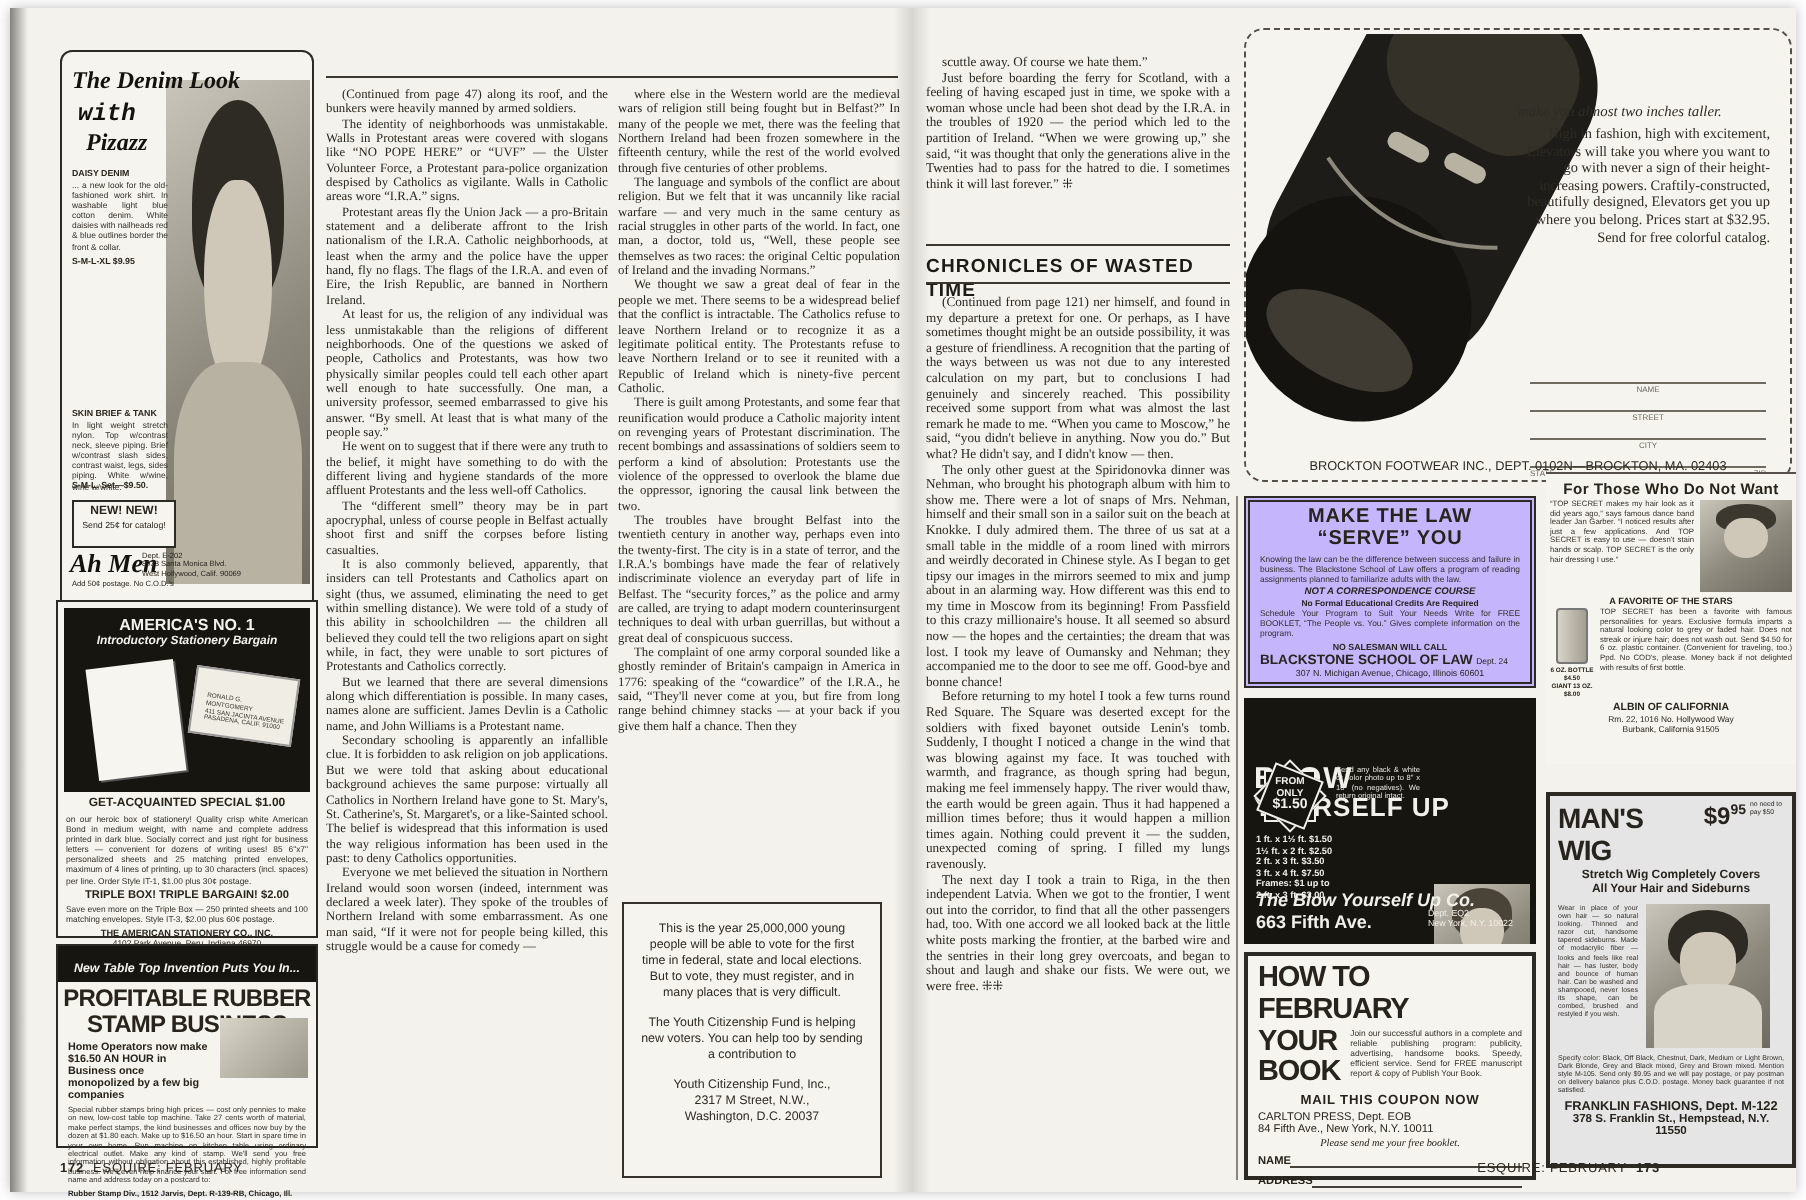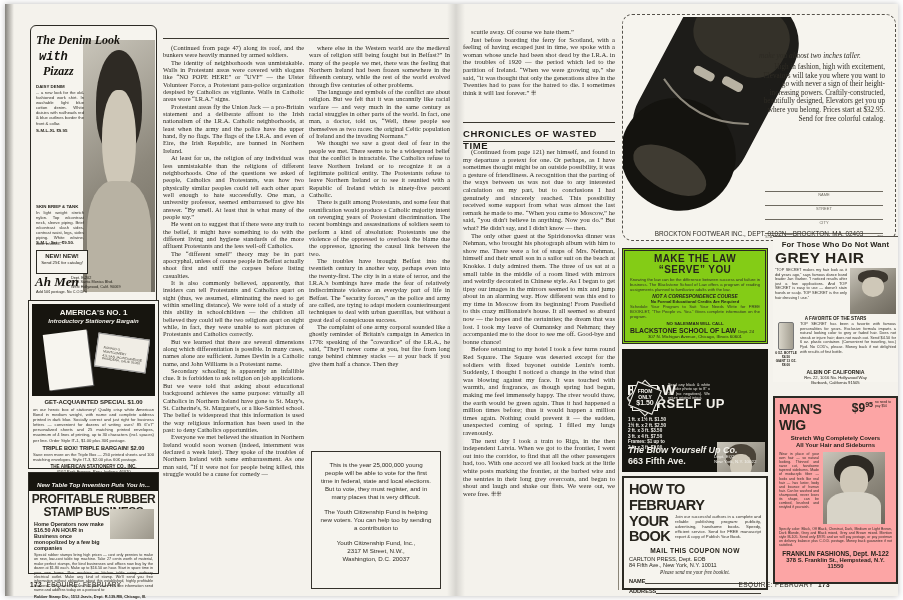--- a/index.html
+++ b/index.html
@@ -201,21 +201,21 @@
         <div class="coupon-label">CITY</div>
         <div class="coupon-line"></div>
         <div style="display:flex;justify-content:space-between;">
           <span class="coupon-label">STATE</span>
           <span class="coupon-label">ZIP</span>
         </div>
       </div>
       <div class="abs sans c" style="left:0;right:0;bottom:3px;font-size:6.4px;color:#2e2b24;">BROCKTON FOOTWEAR INC., DEPT. 0102N—BROCKTON, MA. 02403</div>
     </div>
 
-    <div class="abs" style="left:167px;top:244px;width:146px;height:96px;border:3px double #2c2a24;background:#84cc16;padding:3px 5px;">
+    <div class="abs" style="left:167px;top:244px;width:146px;height:96px;border:3px double #2c2a24;background:#c4b5fd;padding:3px 5px;">
       <div class="sans b c" style="font-size:10px;line-height:10.5px;letter-spacing:.4px;">MAKE THE LAW</div>
       <div class="sans b c" style="font-size:10px;line-height:10.5px;letter-spacing:.4px;">“SERVE” YOU</div>
       <div class="tiny" style="margin-top:2px;">Knowing the law can be the difference between success and failure in business. The Blackstone School of Law offers a program of reading assignments planned to familiarize adults with the law.</div>
       <div class="sans b i c" style="font-size:4.8px;margin-top:2px;">NOT A CORRESPONDENCE COURSE</div>
       <div class="sans b c" style="font-size:4.2px;">No Formal Educational Credits Are Required</div>
       <div class="tiny">Schedule Your Program to Suit Your Needs Write for FREE BOOKLET, “The People vs. You.” Gives complete information on the program.</div>
       <div class="sans b c" style="font-size:4.4px;margin-top:1px;">NO SALESMAN WILL CALL</div>
       <div class="sans b" style="font-size:6.8px;margin-top:1px;">
         <span>BLACKSTONE SCHOOL OF LAW</span>
         <span style="font-size:4.2px;font-weight:normal;">Dept. 24</span>
@@ -275,21 +275,20 @@
         <span style="flex:1;border-bottom:1px solid #44413a;height:6px;"></span>
       </div>
       <div style="display:flex;align-items:flex-end;margin-top:4px;">
         <span class="sans b" style="font-size:5.6px;">ADDRESS</span>
         <span style="flex:1;border-bottom:1px solid #44413a;height:6px;"></span>
       </div>
     </div>
 
     <div class="abs" style="left:318px;top:232px;width:125px;height:146px;border-top:1px solid #55514a;background:#f6f4ee;padding:3px 2px;">
       <div class="sans b c" style="font-size:7.6px;letter-spacing:.2px;">For Those Who Do Not Want</div>
-      <div class="sans b" style="font-size:15.5px;letter-spacing:.4px;">GREY HAIR</div>
       <div style="display:flex;margin-top:1px;">
         <div class="tiny" style="width:72px;font-size:3.9px;line-height:4.6px;">“TOP SECRET makes my hair look as it did years ago,” says famous dance band leader Jan Garber. “I noticed results after just a few applications. And TOP SECRET is easy to use — doesn't stain hands or scalp. TOP SECRET is the only hair dressing I use.”</div>
         <div class="portrait" style="width:46px;height:46px;margin-left:3px;">
           <div class="hair" style="height:30%;background:#3c372f;"></div>
           <div class="face"></div>
         </div>
       </div>
       <div class="sans b c" style="font-size:4.6px;margin-top:2px;">A FAVORITE OF THE STARS</div>
       <div style="display:flex;margin-top:1px;">
         <div style="width:22px;">
@@ -297,21 +296,21 @@
           <div class="sans b c" style="font-size:3.2px;margin-top:1px;">6 OZ. BOTTLE $4.50</div>
           <div class="sans b c" style="font-size:3.2px;">GIANT 13 OZ. $8.00</div>
         </div>
         <div class="tiny" style="flex:1;margin-left:3px;font-size:3.9px;line-height:4.6px;">TOP SECRET has been a favorite with famous personalities for years. Exclusive formula imparts a natural looking color to grey or faded hair. Does not streak or injure hair; does not wash out. Send $4.50 for 6 oz. plastic container. (Convenient for traveling, too.) Ppd. No COD's, please. Money back if not delighted with results of first bottle.</div>
       </div>
       <div class="sans b c" style="font-size:5.2px;margin-top:2px;">ALBIN OF CALIFORNIA</div>
       <div class="sans c" style="font-size:4.2px;">Rm. 22, 1016 No. Hollywood Way</div>
       <div class="sans c" style="font-size:4.2px;">Burbank, California 91505</div>
     </div>
 
-    <div class="abs" style="left:318px;top:392px;width:125px;height:188px;border:2px solid #2c2a24;background:#fca5a5;padding:3px 4px;">
+    <div class="abs" style="left:318px;top:392px;width:125px;height:188px;border:2px solid #2c2a24;background:#e5e5e5;padding:3px 4px;">
       <div style="display:flex;align-items:flex-start;">
         <span class="sans b" style="font-size:14px;letter-spacing:-.4px;">MAN'S WIG</span>
         <span class="sans b" style="font-size:12px;margin-left:4px;"><span>$9</span><sup style="font-size:7px;">95</sup></span>
         <span class="sans" style="font-size:3.4px;line-height:3.8px;width:18px;margin-left:2px;">no need to pay $50</span>
       </div>
       <div class="sans b c" style="font-size:6px;line-height:7px;margin-top:2px;">Stretch Wig Completely Covers</div>
       <div class="sans b c" style="font-size:6px;line-height:7px;">All Your Hair and Sideburns</div>
       <div style="display:flex;margin-top:3px;">
         <div class="tiny" style="width:40px;font-size:3.5px;line-height:4.1px;">Wear in place of your own hair — so natural looking. Thinned and razor cut, handsome tapered sideburns. Made of modacrylic fiber — looks and feels like real hair — has luster, body and bounce of human hair. Can be washed and shampooed, never loses its shape, can be combed, brushed and restyled if you wish.</div>
         <div class="portrait" style="width:62px;height:72px;margin-left:4px;">

